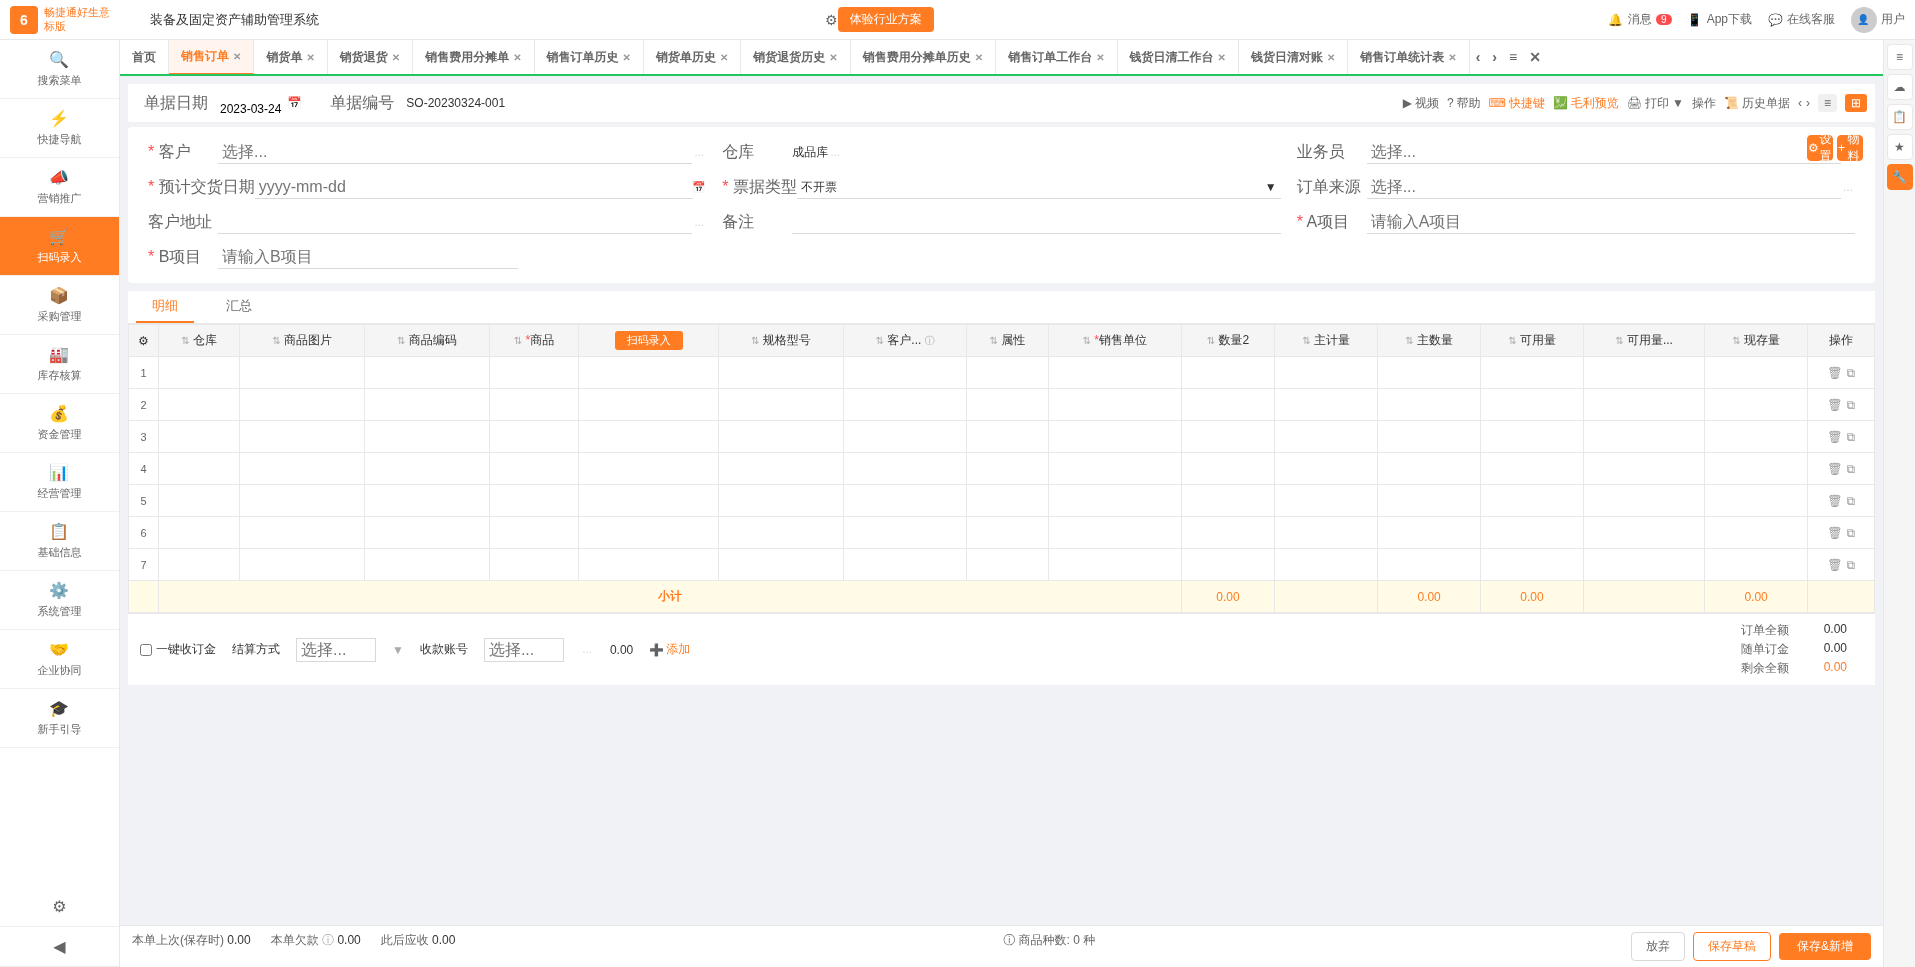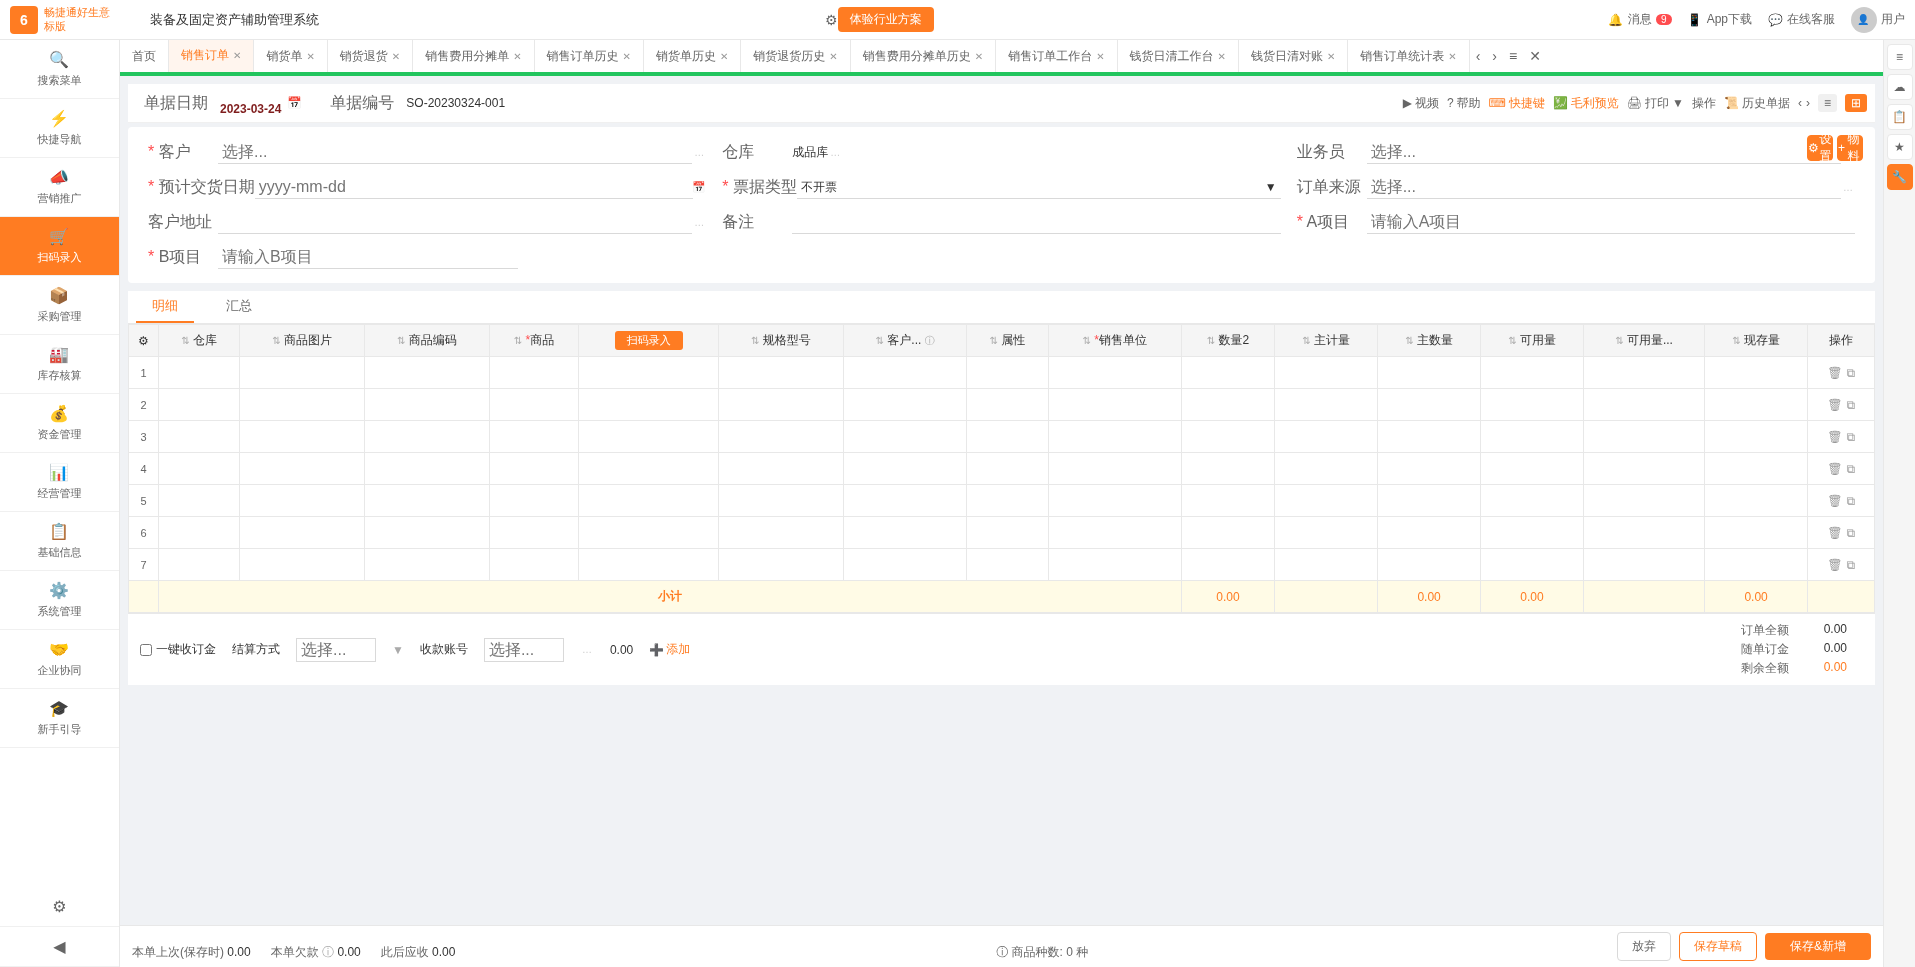--- a/index.html
+++ b/index.html
@@ -95,22 +95,23 @@
 
     
     .content-area { flex: 1; display: flex; flex-direction: column; overflow: hidden; }
 
     
     .tab-bar {
       height: 36px;
       background: #fff;
       display: flex;
       align-items: center;
-      border-bottom: 4px solid #22c55e;
+      border-bottom: 2px solid #22c55e;
       overflow: hidden;
+      font-weight: bold;
     }
     .tab-item {
       padding: 0 12px;
       height: 36px;
       display: flex;
       align-items: center;
       cursor: pointer;
       white-space: nowrap;
       font-size: 12px;
       color: #666;
@@ -290,36 +291,36 @@
       gap: 16px;
       font-size: 12px;
     }
 
     
     .page-footer {
       background: #fff;
       border-top: 1px solid #e8e8e8;
       padding: 6px 12px;
       display: flex;
-      align-items: flex-end;
+      align-items: flex-start;
       justify-content: space-between;
     }
     .footer-stats { display: flex; gap: 20px; font-size: 12px; color: #666; }
     .footer-actions { display: flex; gap: 8px; align-items: center; }
     .btn-discard {
       background: #fff; color: #666; border: 1px solid #d9d9d9;
       padding: 5px 14px; border-radius: 4px; cursor: pointer; font-size: 12px;
     }
     .btn-save-draft {
       background: #fff; color: #ff7c22; border: 1px solid #ff7c22;
       padding: 5px 14px; border-radius: 4px; cursor: pointer; font-size: 12px;
     }
     .btn-save-new {
       background: #ff7c22; color: #fff; border: none;
-      padding: 5px 25px; border-radius: 4px; cursor: pointer; font-size: 12px;
+      padding: 5px 18px; border-radius: 4px; cursor: pointer; font-size: 12px;
     }
 
     
     .order-summary {
       text-align: right;
       font-size: 12px;
       color: #666;
       margin-right: 16px;
     }
     .order-summary .sum-row { display: flex; justify-content: flex-end; gap: 8px; margin: 2px 0; }
@@ -504,21 +505,21 @@
       <div class="tab-nav-btn">≡</div>
       <div class="tab-nav-btn">✕</div>
     </div>
 
     <div class="page-content">
 
       <div class="form-toolbar">
         <div class="form-toolbar-left">
           <div class="form-field" style="min-width:auto; flex:none; gap:6px;">
             <span class="field-label">单据日期</span>
-            <span style="color:#7f1d1d; font-weight:700;margin-top:12px;">2023-03-24</span>
+            <span style="color:#000000; font-weight:400;margin-top:12px;">2023-03-24</span>
             <span style="cursor:pointer; color:#999;">📅</span>
           </div>
           <div class="form-field" style="min-width:auto; flex:none; gap:6px;">
             <span class="field-label">单据编号</span>
             <span style="color:#333;">SO-20230324-001</span>
           </div>
         </div>
         <div class="form-toolbar-right">
           <div class="toolbar-btn">
             <span>▶</span>

